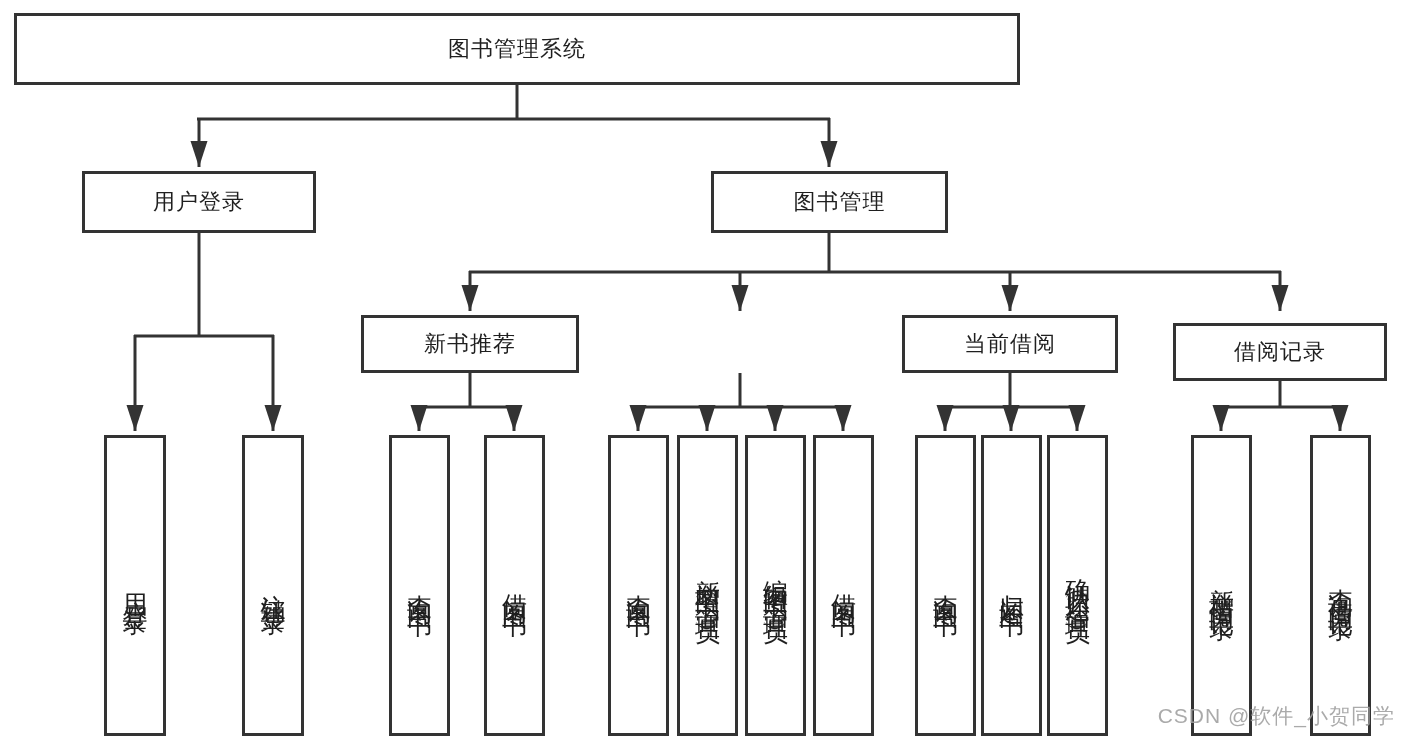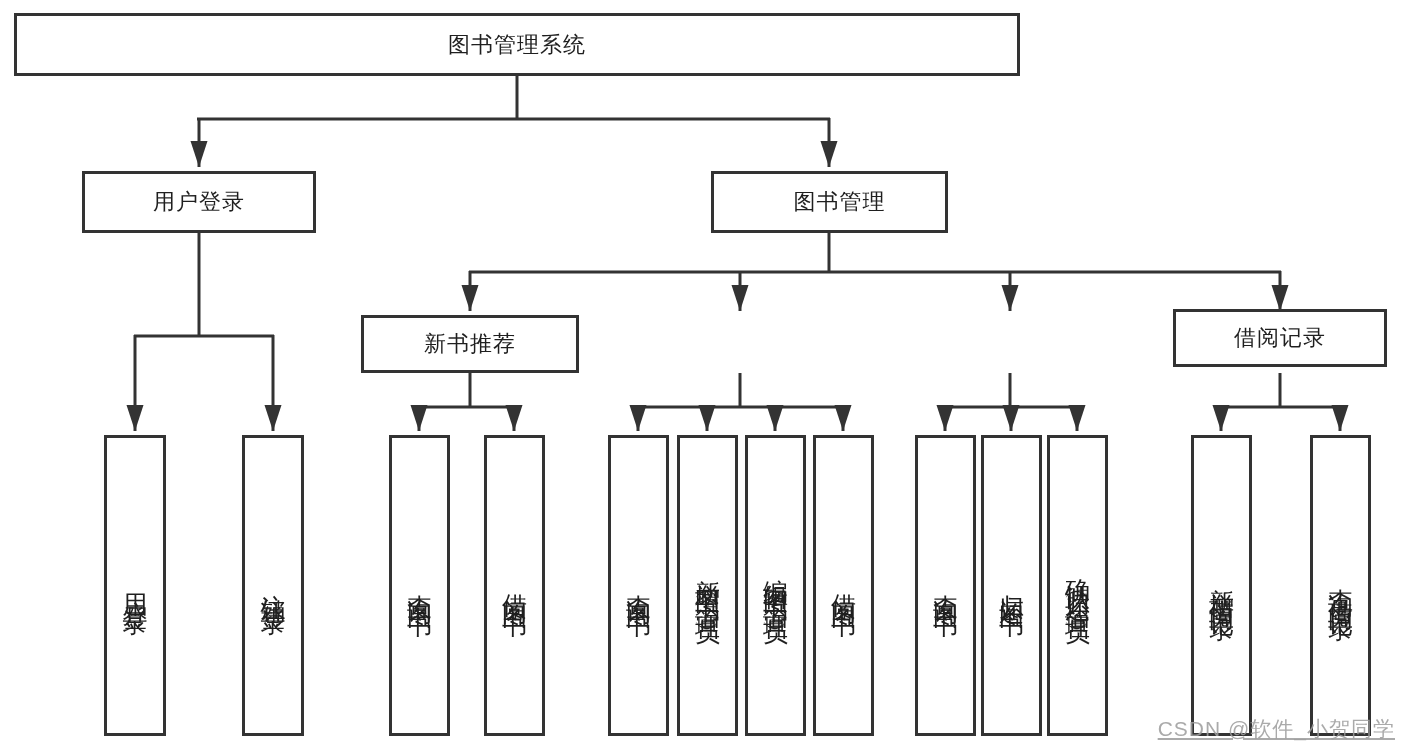--- a/index.html
+++ b/index.html
@@ -36,27 +36,26 @@
   .v  {
     writing-mode: vertical-rl;
     text-orientation: mixed;
     font-size: 25px;
     letter-spacing: 6px;
     line-height: 1;
   }
   #watermark {
     position: absolute;
     right: 10px;
-    bottom: 4px;
+    bottom: 17px;
     font-size: 21px;
     letter-spacing: 1px;
     color: rgba(158, 158, 158, 0.88);
     z-index: 5;
     white-space: nowrap;
-    text-decoration: underline;
   }
 </style>
 </head>
 <body>
 
 <div id="stage">
 
   <svg id="wires" viewBox="0 0 1405 747" xmlns="http://www.w3.org/2000/svg">
     <defs>
       <marker id="arrow" markerUnits="userSpaceOnUse" orient="auto" markerWidth="34" markerHeight="22" refX="0" refY="0" viewBox="-34 -11 34 22">
@@ -100,27 +99,28 @@
       <line x1="1011" y1="406" x2="1011" y2="431" marker-end="url(#arrow)"></line>
       <line x1="1077" y1="406" x2="1077" y2="431" marker-end="url(#arrow)"></line>
 
       <line x1="1280" y1="373" x2="1280" y2="407"></line>
       <line x1="1220" y1="407" x2="1342" y2="407"></line>
       <line x1="1221" y1="406" x2="1221" y2="431" marker-end="url(#arrow)"></line>
       <line x1="1340" y1="406" x2="1340" y2="431" marker-end="url(#arrow)"></line>
     </g>
   </svg>
 
-  <div class="box h" style="left:14px; top:13px; width:1006px; height:63px;">图书管理系统</div>
+  <div class="box h" style="left:14px; top:13px; width:1006px; height:72px;">图书管理系统</div>
 
   <div class="box h" style="left:82px; top:171px; width:234px; height:62px;">用户登录</div>
   <div class="box h" style="left:711px; top:171px; width:237px; height:62px;padding-left:20px;">图书管理</div>
 
   <div class="box h" style="left:361px; top:315px; width:218px; height:58px;">新书推荐</div>
-  <div class="box h" style="left:1173px; top:309px; width:214px; height:58px;">借阅记录</div>
+  <div class="box h" style="left:902px; top:315px; width:216px; height:58px;">当前借阅</div>
+  <div class="box h" style="left:1173px; top:323px; width:214px; height:58px;">借阅记录</div>
 
   <div class="box v" style="left:104px; top:435px; width:62px; height:301px;">用户登录</div>
   <div class="box v" style="left:242px; top:435px; width:62px; height:301px;">注销登录</div>
 
   <div class="box v" style="left:389px; top:435px; width:61px; height:301px;">查询图书</div>
   <div class="box v" style="left:484px; top:435px; width:61px; height:301px;">借阅图书</div>
 
   <div class="box v" style="left:608px; top:435px; width:61px; height:301px;">查询图书</div>
   <div class="box v" style="left:677px; top:435px; width:61px; height:301px;">新增图书（管理员）</div>
   <div class="box v" style="left:745px; top:435px; width:61px; height:301px;">编辑图书（管理员）</div>

